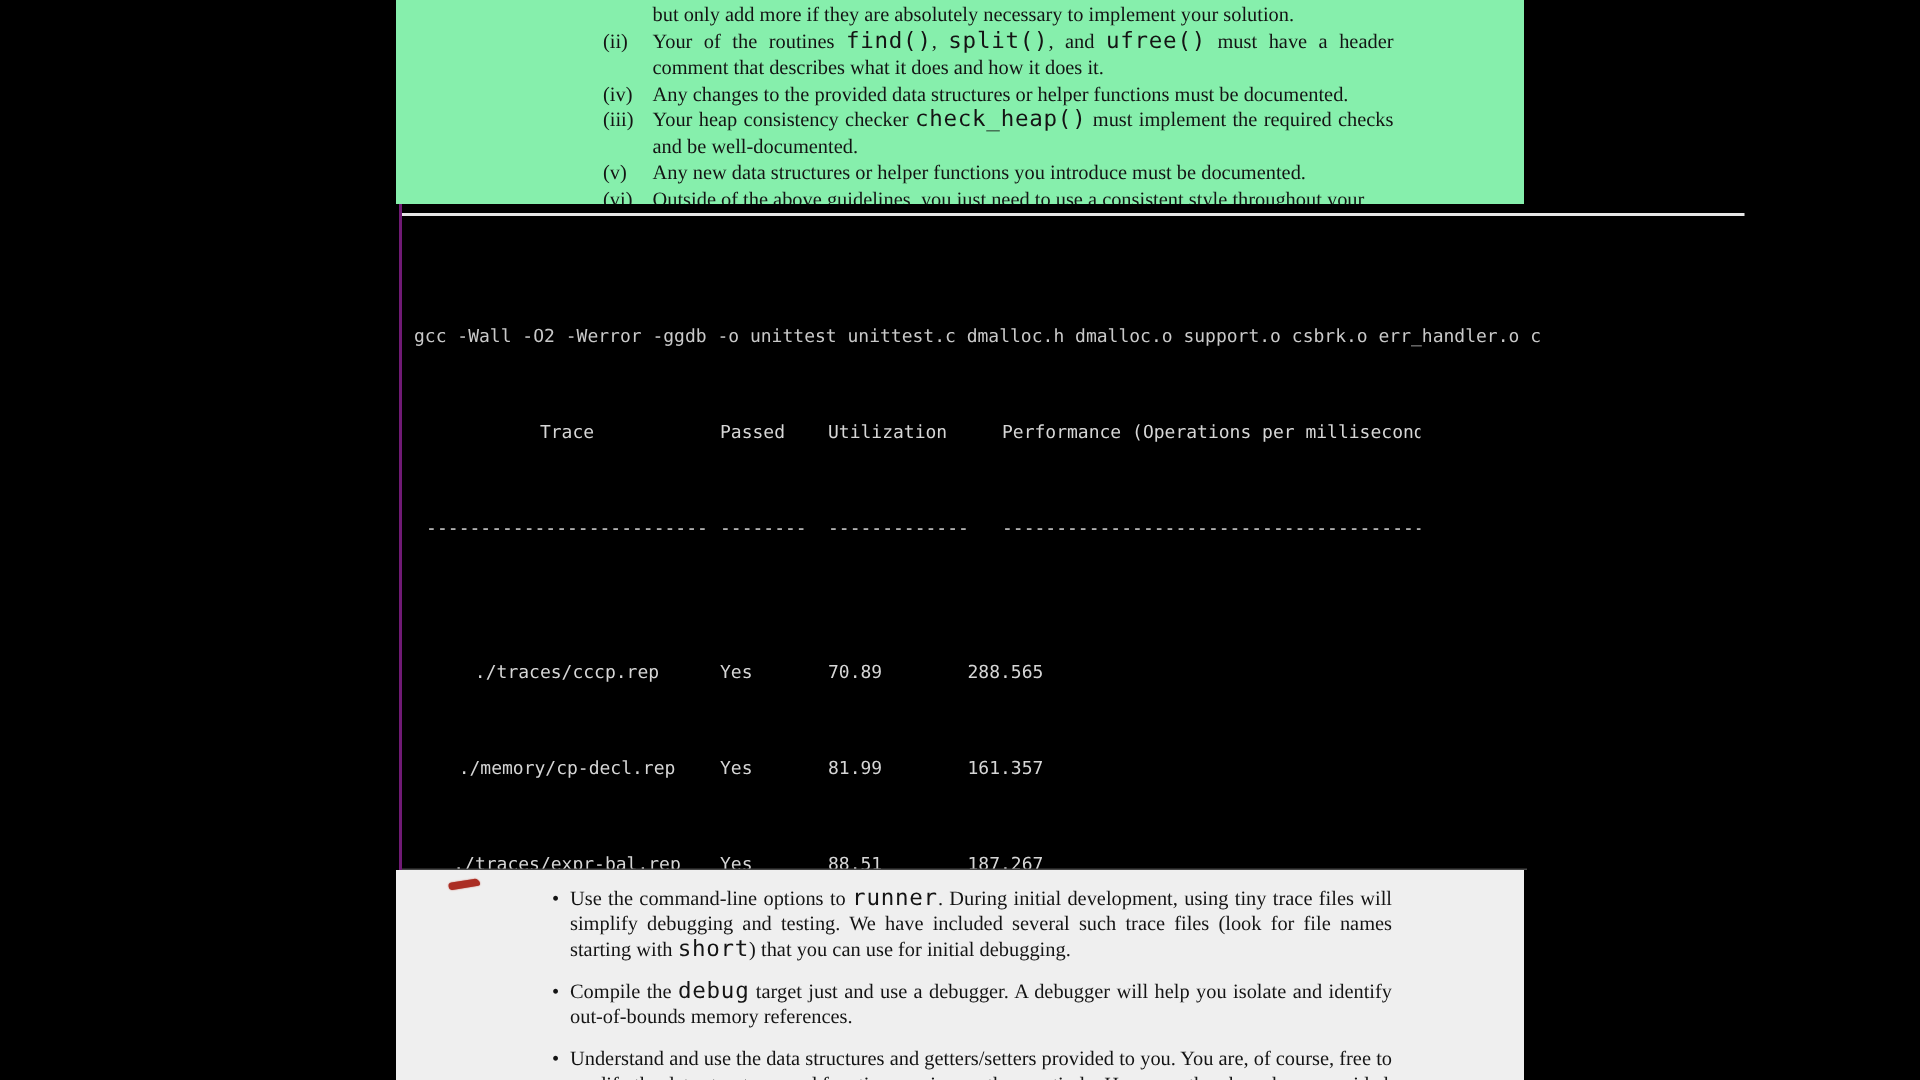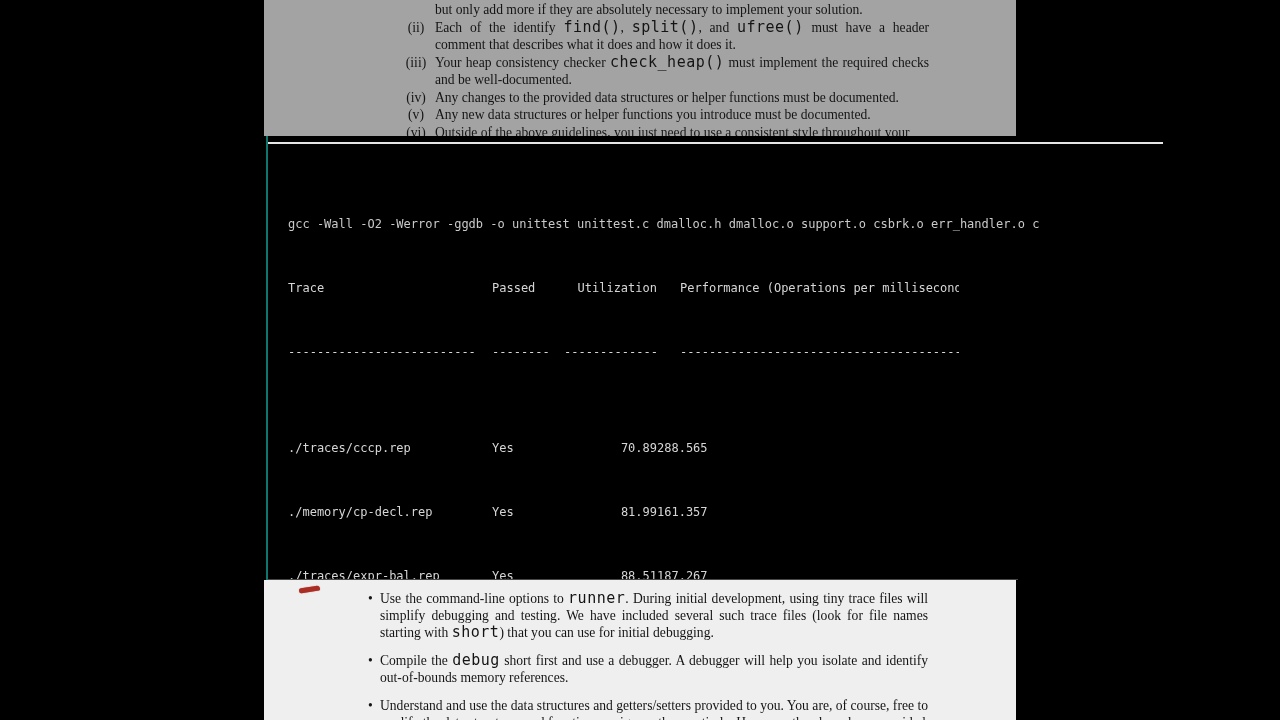--- a/index.html
+++ b/index.html
@@ -7,36 +7,36 @@
   body {
     background: #000;
     position: relative;
     overflow: hidden;
     font-family: "Liberation Serif", serif;
   }
 
   
   .page-top {
     position: absolute; left: 264px; top: 0; width: 752px; height: 136px;
-    background: #a3a3a3; overflow: hidden;
+    background: #86efac; overflow: hidden;
   }
   .page-bottom {
     position: absolute; left: 264px; top: 580px; width: 752px; height: 140px;
     background: #efefef; overflow: hidden; z-index: 3;
   }
 
   .doc-text {
     margin-left: 171px; width: 494px;
     font-size: 13.6px; line-height: 17.5px;
     color: #141414; text-align: justify; padding-top: 1px;
   }
   .list-item { position: relative; }
   .item-label {
     position: absolute; left: -33px; top: 0; width: 28px;
-    text-align: center;
+    text-align: left;
   }
 
   .seg-i { }
   .seg-p { font-style: normal; }
   .seg-c {
     font-family: "DejaVu Sans Mono", monospace;
     font-style: normal; font-size: 15px; letter-spacing: 0.5px;
   }
 
   
@@ -52,60 +52,59 @@
     position: absolute; left: 35px; top: 7px; width: 21px; height: 5px;
     background: #ab2e24; border-radius: 3px 5px 2px 3px;
     transform: rotate(-9deg);
     box-shadow: 0 0 1px #c0584d;
   }
 
   
   .terminal {
     position: absolute; left: 266px; top: 136px; width: 1014px; height: 444px;
     background: #000;
-    border-left: 2px solid #0f766e;
+    border-left: 2px solid #701a75;
     overflow: hidden;
     font-family: "DejaVu Sans Mono", monospace;
     font-size: 12px; line-height: 16px; color: #d6d6d6;
     z-index: 2;
     white-space: pre;
-    padding-left: 12px;
   }
   .terminal-inner { padding-left: 8px; }
   .page-edge-strike {
     position: absolute; left: 0; top: 6px; width: 895px; height: 2px;
     background: #e6e6e6; z-index: 4;
   }
   .terminal-bottom-edge {
     position: absolute; left: 0; bottom: 0; width: 750px; height: 1px;
     background: #474747;
   }
   .compile-line { color: #c9c9c9; }
   .t-row { display: flex; }
-  .c1 { width: 204px; overflow: hidden; }
+  .c1 { width: 204px; overflow: hidden; text-align: center; }
   .c2 { width: 72px;  overflow: hidden; }
-  .c3 { width: 93px;  text-align: right; overflow: hidden; }
+  .c3 { width: 93px;  text-align: left; overflow: hidden; }
   .c4 { width: 302px; text-align: left; overflow: hidden; }
   .c4-left { text-align: left; padding-left: 23px; }
 </style>
 </head>
 <body>
 
 <div class="page-top">
   <div class="doc-text">
     <div class="list-item">but only add more if they are absolutely necessary to implement your solution.</div>
 
     <div class="list-item">
-      <span class="item-label">(ii)</span><span><span class="seg-p">Each of the identify </span><span class="seg-c">find()</span><span class="seg-p">, </span><span class="seg-c">split()</span><span class="seg-p">, and </span><span class="seg-c">ufree()</span><span class="seg-p"> must have a header comment that describes what it does and how it does it.</span></span>
+      <span class="item-label">(ii)</span><span><span class="seg-p">Your of the routines </span><span class="seg-c">find()</span><span class="seg-p">, </span><span class="seg-c">split()</span><span class="seg-p">, and </span><span class="seg-c">ufree()</span><span class="seg-p"> must have a header comment that describes what it does and how it does it.</span></span>
+    </div>
+    <div class="list-item">
+      <span class="item-label">(iv)</span><span><span class="seg-p">Any changes to the provided data structures or helper functions must be documented.</span></span>
     </div>
     <div class="list-item">
       <span class="item-label">(iii)</span><span><span class="seg-p">Your heap consistency checker </span><span class="seg-c">check_heap()</span><span class="seg-p"> must implement the required checks and be well-documented.</span></span>
-    </div>
-    <div class="list-item">
-      <span class="item-label">(iv)</span><span><span class="seg-p">Any changes to the provided data structures or helper functions must be documented.</span></span>
     </div>
     <div class="list-item">
       <span class="item-label">(v)</span><span><span class="seg-p">Any new data structures or helper functions you introduce must be documented.</span></span>
     </div>
     <div class="list-item">
       <span class="item-label">(vi)</span><span><span class="seg-p">Outside of the above guidelines, you just need to use a consistent style throughout your</span></span>
     </div>
   </div>
 </div>
 
@@ -197,19 +196,19 @@
   <div class="terminal-bottom-edge"></div>
 </div>
 
 <div class="page-bottom">
   <div class="red-mark"></div>
   <div class="bullets">
     <div class="bullet-item">
       <span class="bullet-dot">•</span><span><span class="seg-i">Use the command-line options to </span><span class="seg-c">runner</span><span class="seg-p">.  During initial development, using tiny trace files will simplify debugging and testing. We have included several such trace files (look for file names starting with </span><span class="seg-c">short</span><span class="seg-p">) that you can use for initial debugging.</span></span>
     </div>
     <div class="bullet-item">
-      <span class="bullet-dot">•</span><span><span class="seg-i">Compile the </span><span class="seg-c">debug</span><span class="seg-i"> short first and use a debugger.</span><span class="seg-p">  A debugger will help you isolate and identify out-of-bounds memory references.</span></span>
+      <span class="bullet-dot">•</span><span><span class="seg-i">Compile the </span><span class="seg-c">debug</span><span class="seg-i"> target just and use a debugger.</span><span class="seg-p">  A debugger will help you isolate and identify out-of-bounds memory references.</span></span>
     </div>
     <div class="bullet-item">
       <span class="bullet-dot">•</span><span><span class="seg-i">Understand and use the data structures and getters/setters provided to you.</span><span class="seg-p">  You are, of course, free to modify the data structures and functions, or ignore them entirely. However, they have been provided</span></span>
     </div>
   </div>
 </div>
 
 </body></html>

